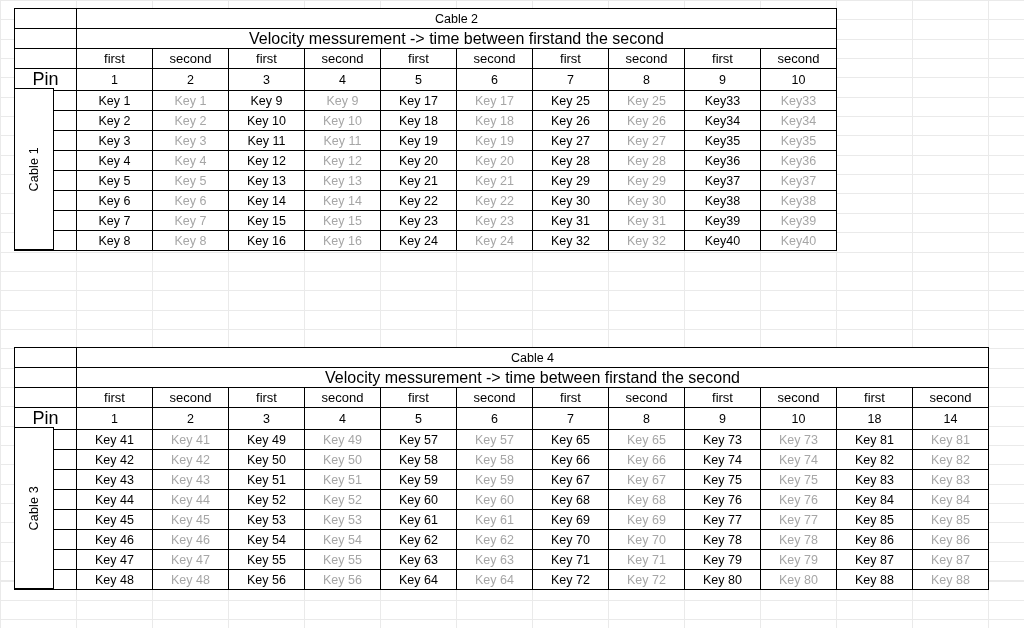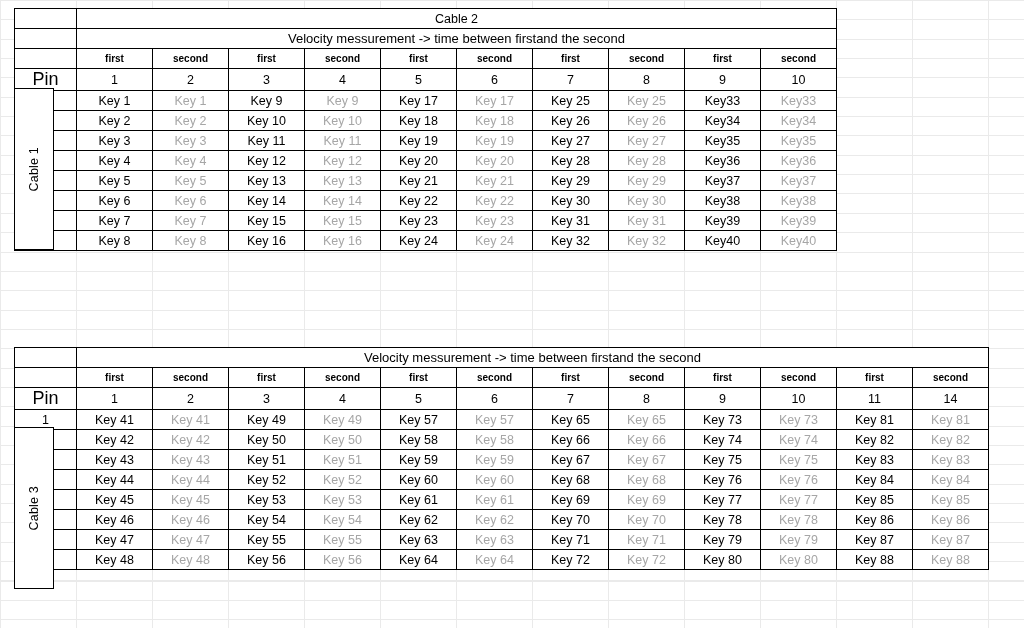--- a/index.html
+++ b/index.html
@@ -49,27 +49,26 @@
     padding: 0 2px;
     background: #ffffff;
     white-space: nowrap;
     overflow: hidden;
   }
   td.title {
     font-size: 12.5px;
     height: 42px;
   }
   td.subtitle {
+    font-size: 16px;
+    height: 26px;
+  }
+  td.colhdr {
     font-size: 13px;
     height: 26px;
-  }
-  td.colhdr {
-    font-size: 10px;
-    height: 26px;
-    font-weight: bold;
   }
   td.pinnum {
     font-size: 12.5px;
     height: 22px;
   }
   td.pinlabel {
     font-size: 18px;
     text-align: right;
     padding-right: 6px;
     border: none;
@@ -293,20 +292,24 @@
           <col style="width:76px">
           <col style="width:76px">
           <col style="width:76px">
           <col style="width:76px">
           <col style="width:76px">
           <col style="width:76px">
         </colgroup>
         <tbody>
           <tr>
             <td class="blank"></td>
+            <td class="title" colspan="12">Cable 4</td>
+          </tr>
+          <tr>
+            <td class="blank"></td>
             <td class="subtitle" colspan="12">Velocity messurement -&gt; time between firstand the second</td>
           </tr>
           <tr>
             <td class="blank"></td>
             <td class="colhdr">first</td>
             <td class="colhdr">second</td>
             <td class="colhdr">first</td>
             <td class="colhdr">second</td>
             <td class="colhdr">first</td>
             <td class="colhdr">second</td>
@@ -322,21 +325,21 @@
             <td class="pinnum">1</td>
             <td class="pinnum">2</td>
             <td class="pinnum">3</td>
             <td class="pinnum">4</td>
             <td class="pinnum">5</td>
             <td class="pinnum">6</td>
             <td class="pinnum">7</td>
             <td class="pinnum">8</td>
             <td class="pinnum">9</td>
             <td class="pinnum">10</td>
-            <td class="pinnum">11</td>
+            <td class="pinnum">18</td>
             <td class="pinnum">14</td>
           </tr>
           <tr>
             <td class="rowidx">1</td>
             <td class="key-first">Key 41</td>
             <td class="key-second">Key 41</td>
             <td class="key-first">Key 49</td>
             <td class="key-second">Key 49</td>
             <td class="key-first">Key 57</td>
             <td class="key-second">Key 57</td>

